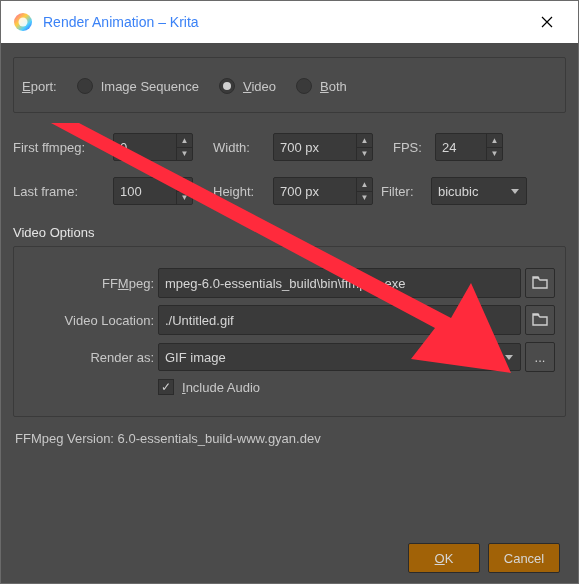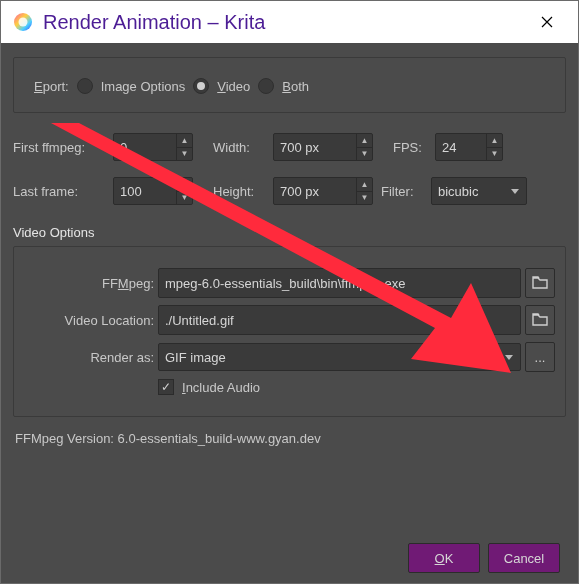--- a/index.html
+++ b/index.html
@@ -30,45 +30,45 @@
     padding: 0 8px;
   }
   .titlebar .app-icon {
     width: 20px; height: 20px;
     margin-right: 10px; margin-left: 4px;
     position: relative;
   }
   .app-icon svg { display:block; }
   .titlebar .title {
     flex: 1;
-    font-size: 20px;
-    color: #4c1d95;
+    font-size: 14px;
+    color: #3b82f6;
   }
   .titlebar .close {
     width: 46px; height: 42px;
     display: flex; align-items: center; justify-content: center;
     color: #000;
   }
   .content {
     flex: 1;
     background: #4b4b4b;
     padding: 14px 12px 8px 12px;
     display: flex;
     flex-direction: column;
     position: relative;
   }
   
   .group-frame {
     border: 1px solid #3a3a3a;
     border-radius: 2px;
-    padding: 20px 10px 18px 20px;
+    padding: 20px 10px 18px 8px;
     margin-bottom: 12px;
     display: flex;
     align-items: center;
-    gap: 8px;
+    gap: 20px;
   }
   .label { color: #c8c8c8; }
   .radio {
     display: inline-flex;
     align-items: center;
     gap: 8px;
   }
   .radio-dot {
     width: 16px; height: 16px; border-radius: 50%;
     border: 1px solid #2f2f2f;
@@ -166,21 +166,21 @@
   .chk.checked::after {
     content:"✓"; font-size:12px; color:#cfcfcf; line-height:1;
   }
   .button-row {
     display:flex; justify-content:flex-end; gap:8px;
     padding: 8px 6px 2px 6px;
     margin-top:auto;
   }
   .push-btn {
     min-width: 72px; height: 30px;
-    background:#701a75; border:1px solid #2b2b2b;
+    background:#a16207; border:1px solid #2b2b2b;
     color:#d6d6d6; border-radius:2px;
     display:flex; align-items:center; justify-content:center;
     padding: 0 4px;
   }
 
   
   .arrow-overlay {
     position:absolute;
     left: 50px; top: 80px;
     width: 460px; height: 250px;
@@ -216,21 +216,21 @@
     </div>
   </div>
 
   <div class="content">
 
     <div class="group-frame">
       <span class="label"><span class="u">E</span><span>port:</span></span>
 
       <span class="radio">
         <span class="radio-dot"></span>
-        <span>Image Options</span>
+        <span>Image Sequence</span>
       </span>
 
       <span class="radio selected">
         <span class="radio-dot"></span>
         <span><span class="u">V</span><span>ideo</span></span>
       </span>
 
       <span class="radio">
         <span class="radio-dot"></span>
         <span><span class="u">B</span><span>oth</span></span>

